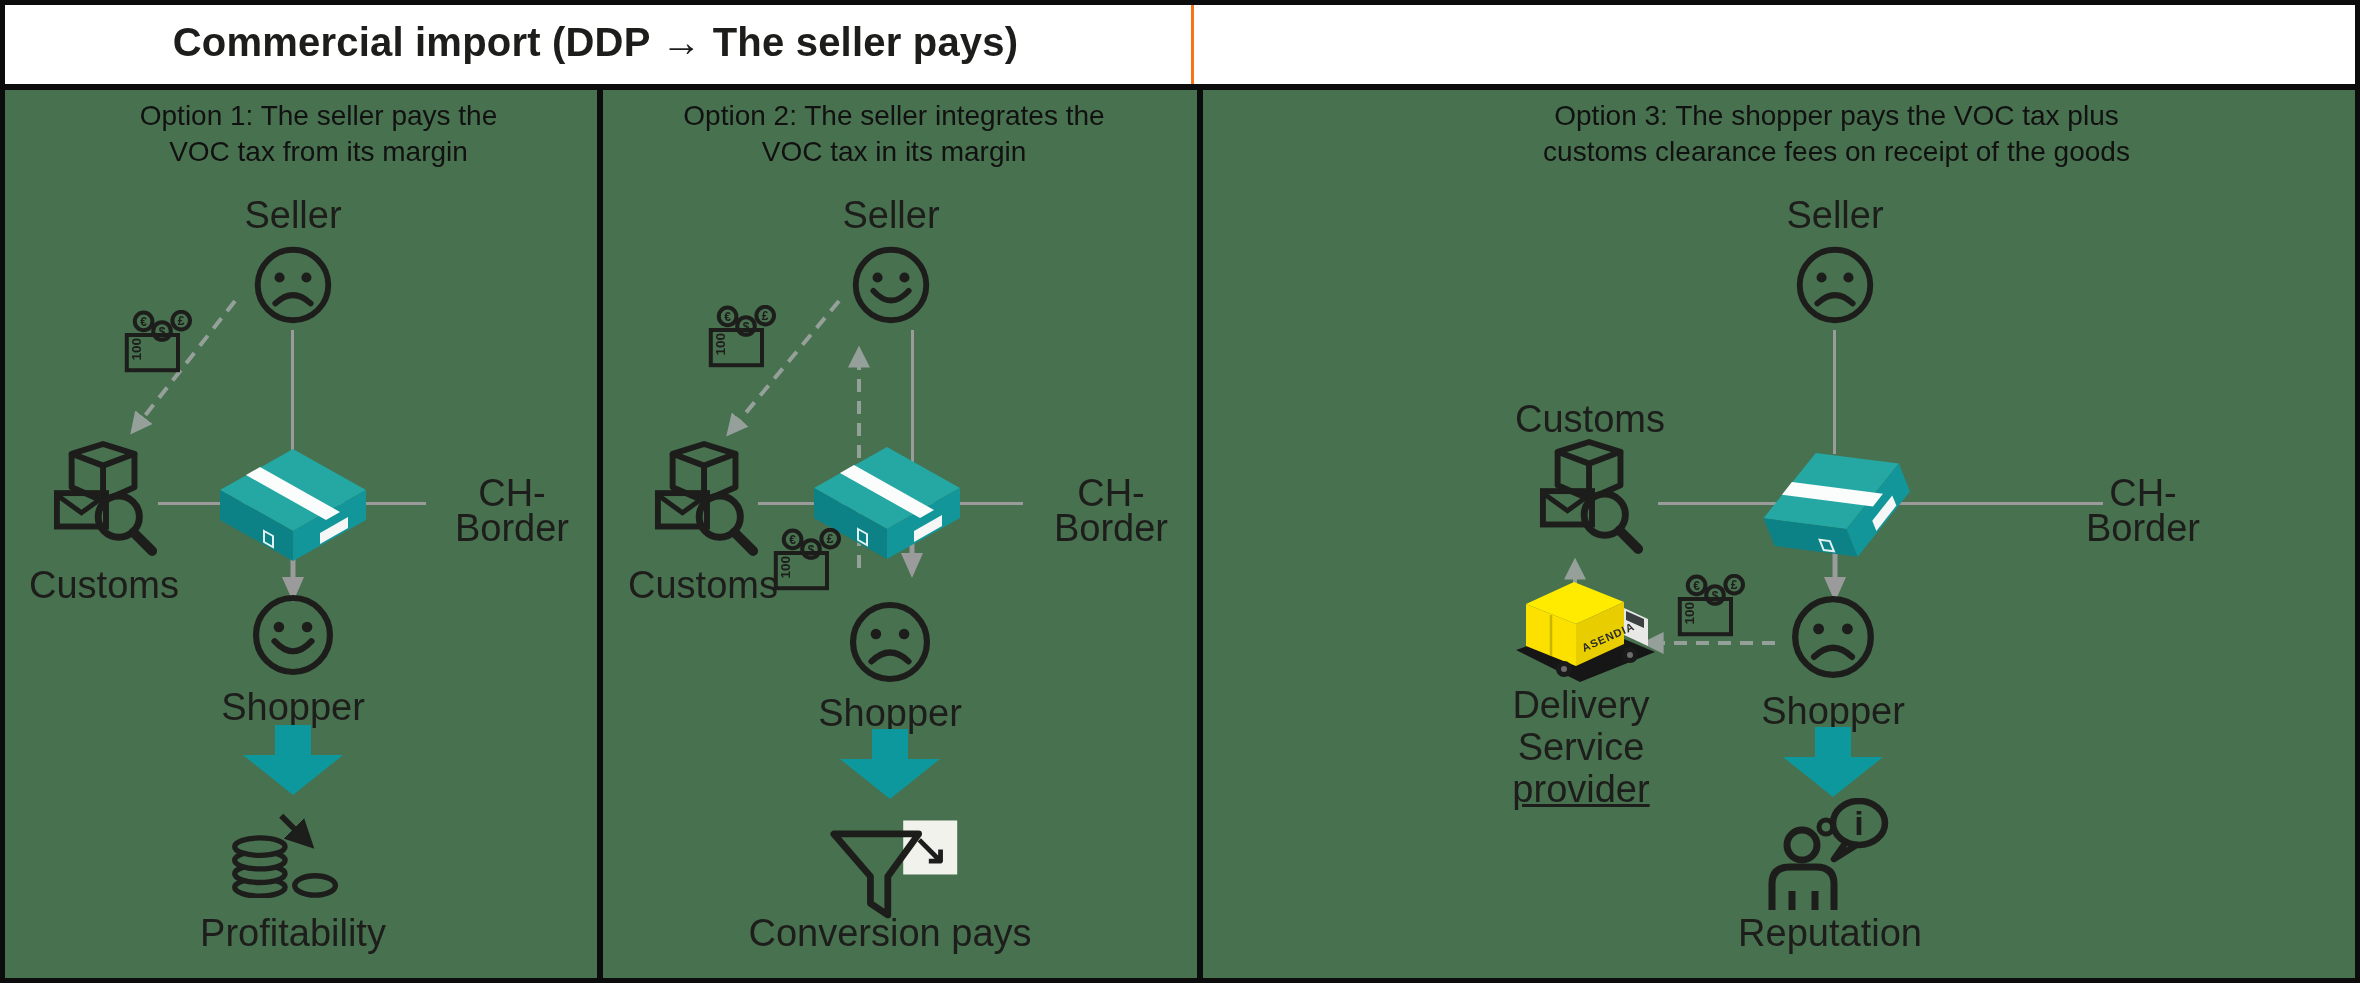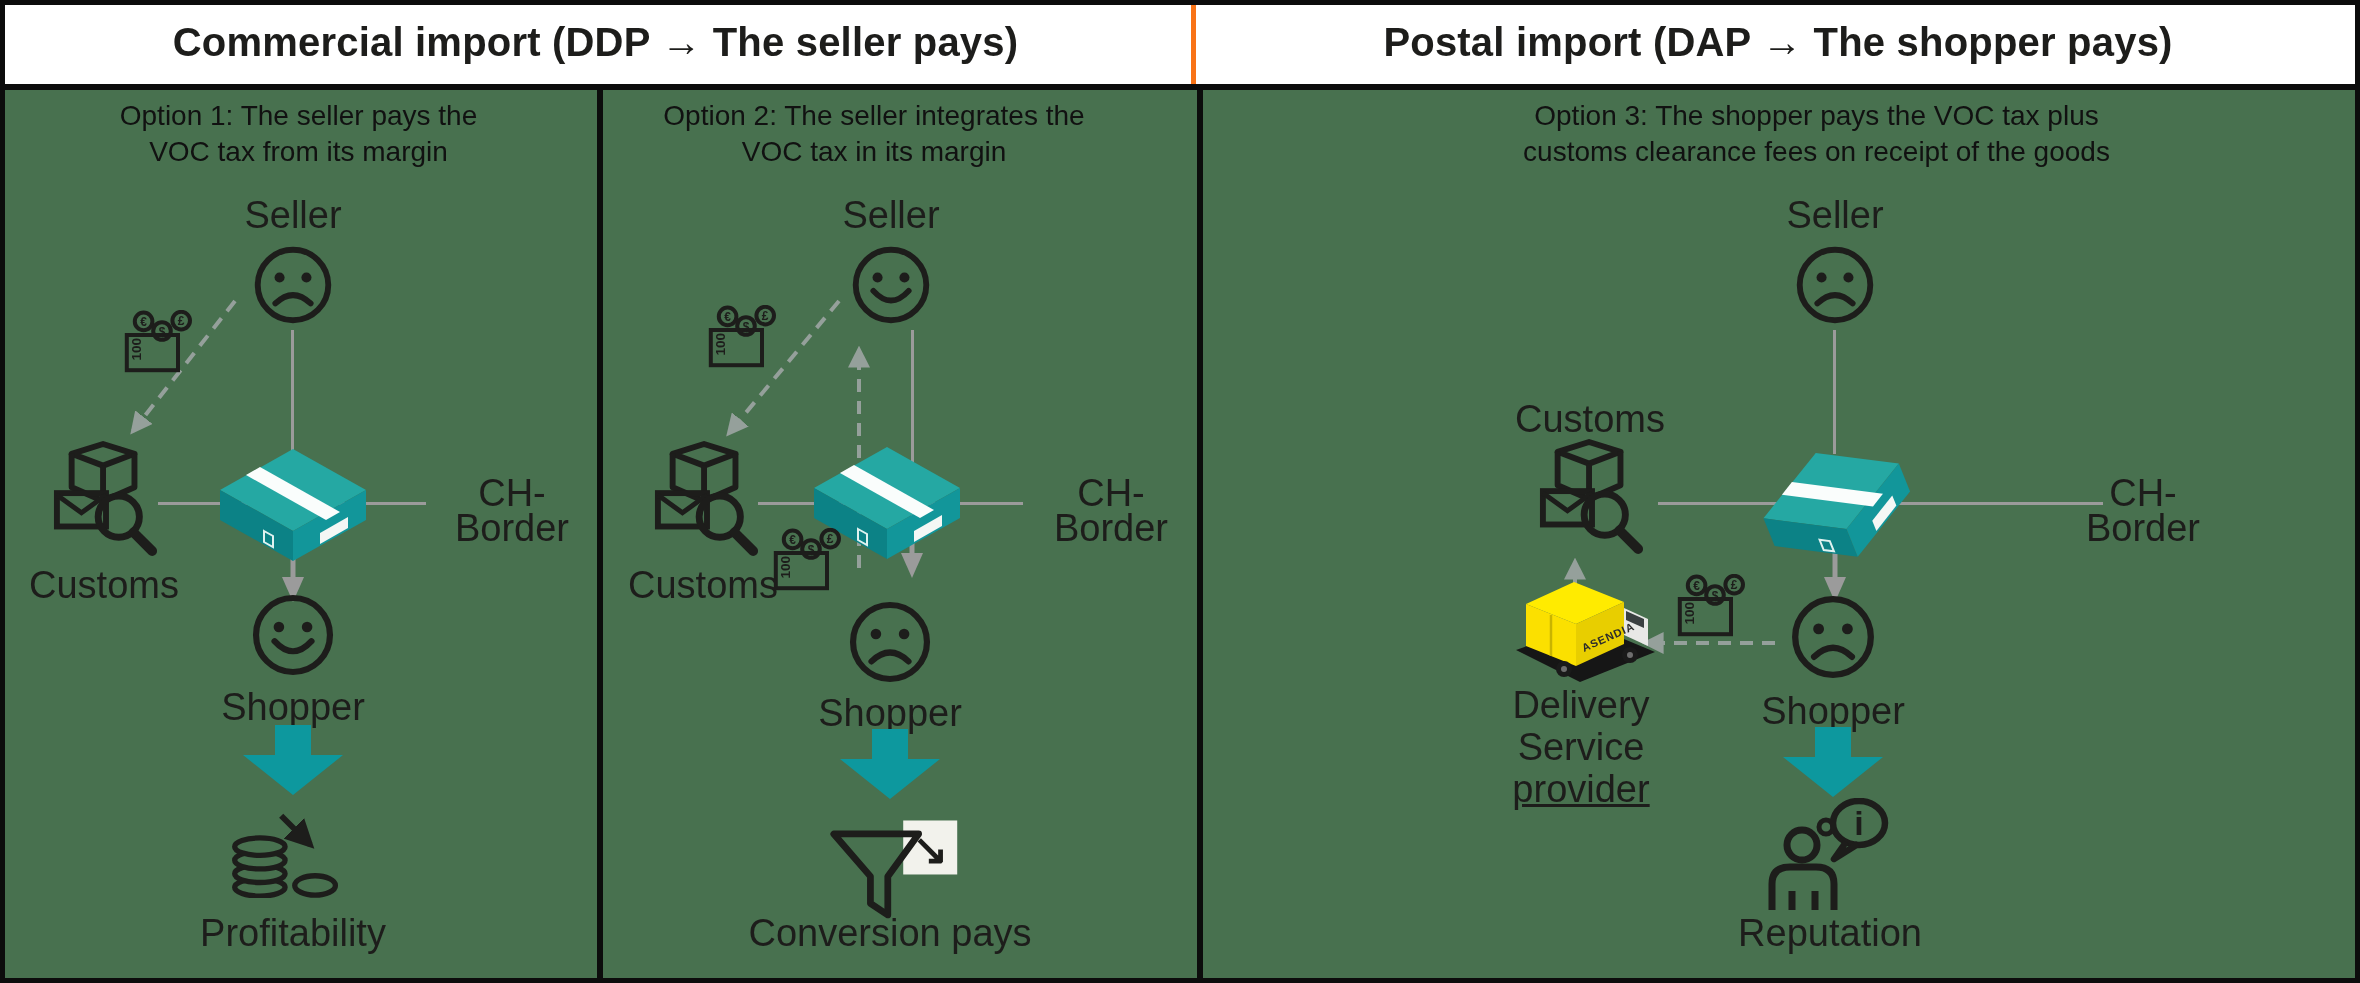--- a/index.html
+++ b/index.html
@@ -7,24 +7,24 @@
     position:relative;width:2360px;height:983px;overflow:hidden;
     background:#48714F;
     font-family:"Liberation Sans", sans-serif;color:#1d1d1b;
   }
   .frame{position:absolute;inset:0;border:5px solid #0c0c0c;pointer-events:none;z-index:60;}
   
   .header{position:absolute;top:0;left:0;right:0;height:84px;background:#ffffff;
           border-bottom:6px solid #0c0c0c;display:flex;z-index:40;}
   .header-cell{display:flex;align-items:center;justify-content:center;
                font-size:40px;font-weight:700;letter-spacing:.2px;}
-  .header-cell.left{width:1191px;border-right:5px solid #f97316;}
+  .header-cell.left{width:1191px;border-right:3px solid #f97316;}
   .header-cell.right{flex:1;}
   
-  .panel{position:absolute;top:90px;bottom:0;background:#48714F;}
+  .panel{position:absolute;top:90px;bottom:0;background:#48714F;padding-left:40px;}
   #panel-1{left:0;width:597px;}
   #panel-2{left:603px;width:542px;}
   #panel-3{left:1238px;width:1157px;}
   .vdivider{position:absolute;top:84px;bottom:0;width:6px;background:#0c0c0c;z-index:45;}
   #div-a{left:597px;} #div-b{left:1197px;}
   
   .abs{position:absolute;}
   .lbl{position:absolute;transform:translateX(-50%);white-space:nowrap;
        font-size:38px;text-align:center;color:#1d1d1b;}
   .title{position:absolute;left:0;right:0;top:8px;text-align:center;
@@ -138,21 +138,20 @@
       <text x="101" y="37" text-anchor="middle" font-size="34" font-weight="bold" fill="#1d1d1b">i</text>
     </symbol>
   </defs>
 </svg>
 
 <div id="stage">
   <div class="frame"></div>
 
   <div class="header">
     <div class="header-cell left">Commercial import (DDP → The seller pays)</div>
-    <div class="header-cell right">Postal import (DAP → The shopper pays)</div>
   </div>
 
   <div class="vdivider" id="div-a"></div>
   <div class="vdivider" id="div-b"></div>
 
   <div class="panel" id="panel-1">
     <div class="title">
       <div>Option 1: The seller pays the</div>
       <div>VOC tax from its margin</div>
     </div>

